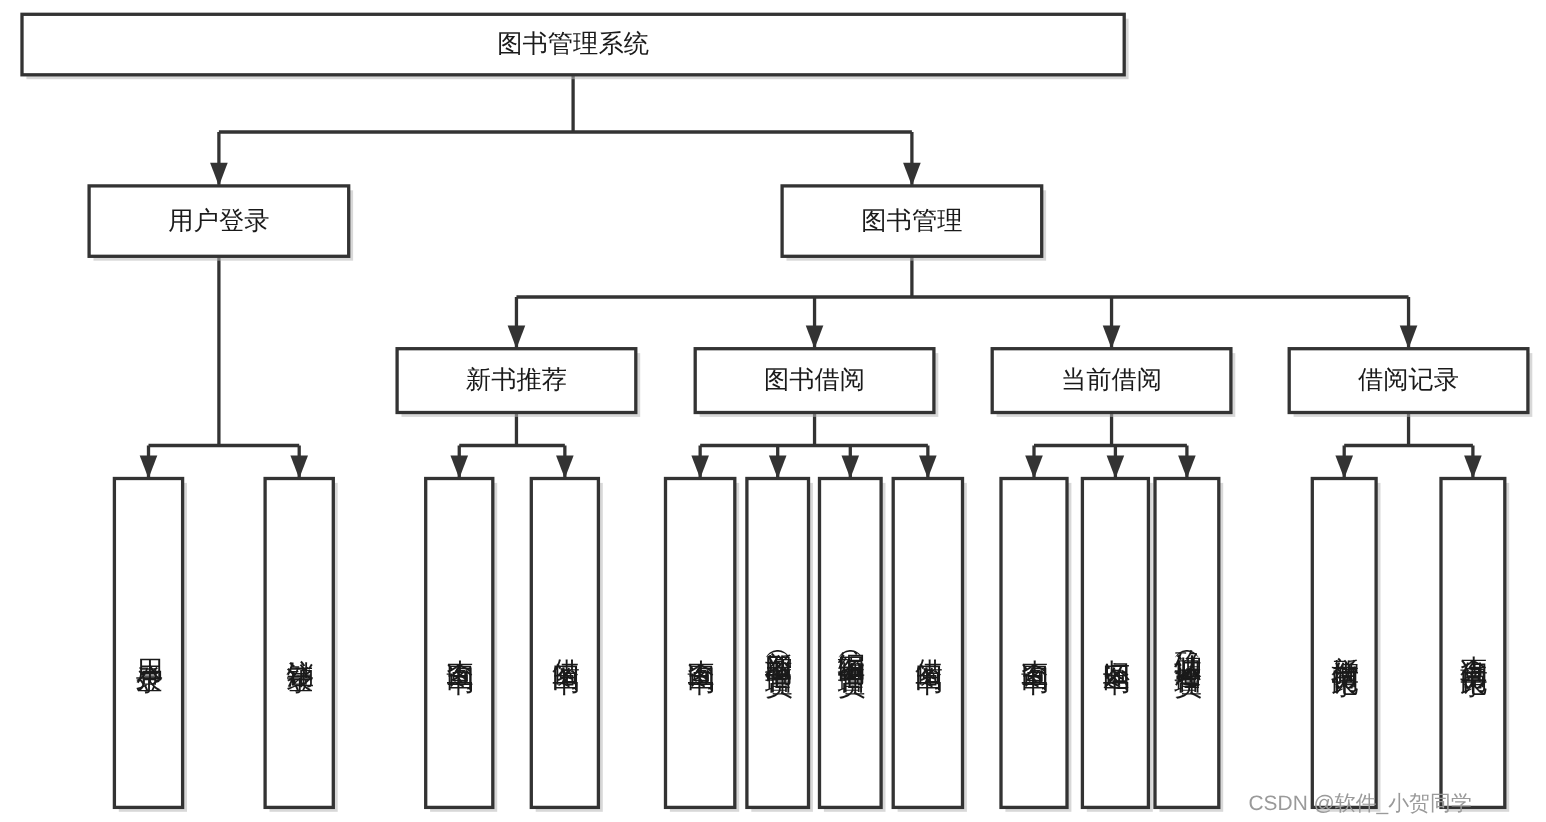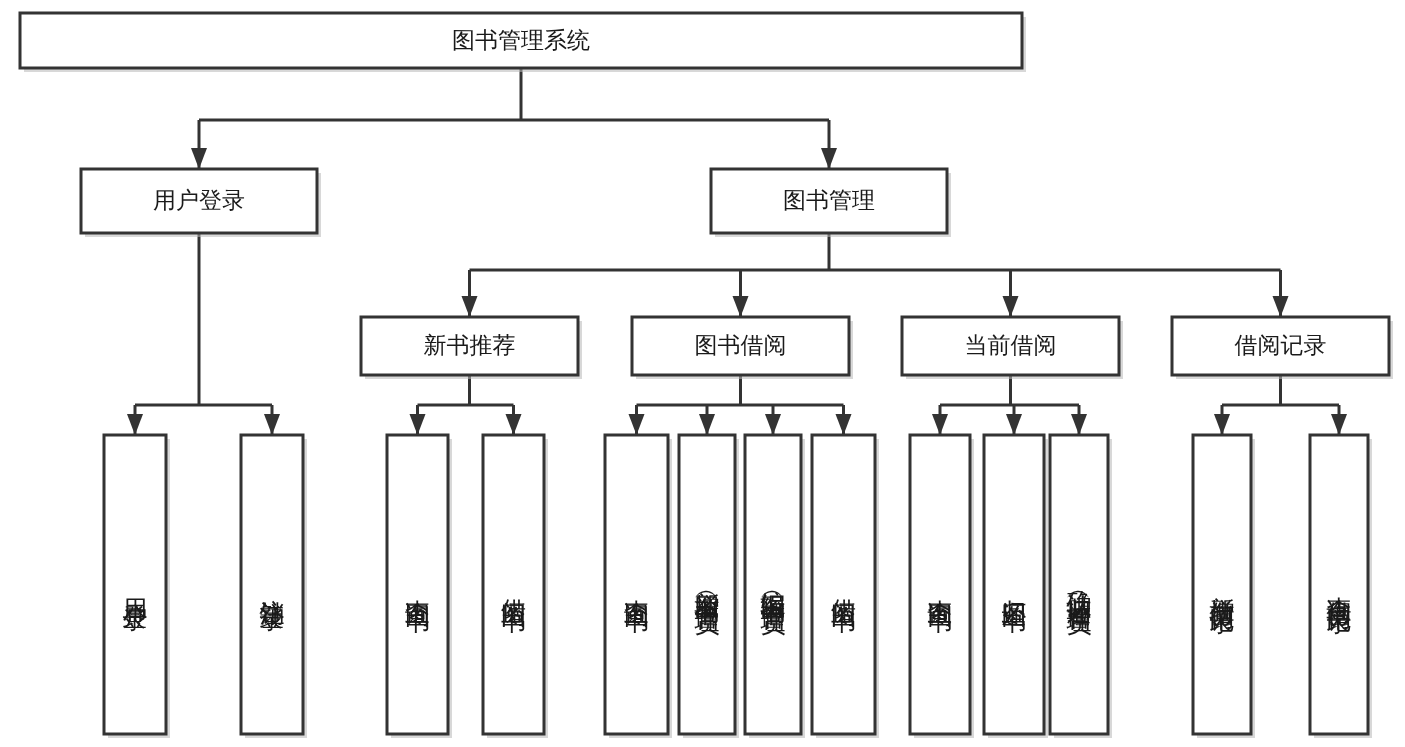--- a/index.html
+++ b/index.html
@@ -202,13 +202,14 @@
       <div class="vlabel" style="left: 679px; top: 435px; width: 56px; height: 299px;">新增图书（管理员）</div>
       <div class="vlabel" style="left: 745px; top: 435px; width: 56px; height: 299px;">编辑图书（管理员）</div>
       <div class="vlabel" style="left: 812px; top: 435px; width: 63px; height: 299px;">借阅图书</div>
       <div class="vlabel" style="left: 910px; top: 435px; width: 60px; height: 299px;">查询图书</div>
       <div class="vlabel" style="left: 984px; top: 435px; width: 60px; height: 299px;">归还图书</div>
       <div class="vlabel" style="left: 1050px; top: 435px; width: 58px; height: 299px;">确认归还（管理员）</div>
       <div class="vlabel" style="left: 1193px; top: 435px; width: 58px; height: 299px;">新增借阅记录</div>
       <div class="vlabel" style="left: 1310px; top: 435px; width: 58px; height: 299px;">查询借阅记录</div>
     </div>
 
+  <div class="watermark">CSDN @软件_小贺同学</div>
 </div>
 
 </body></html>

